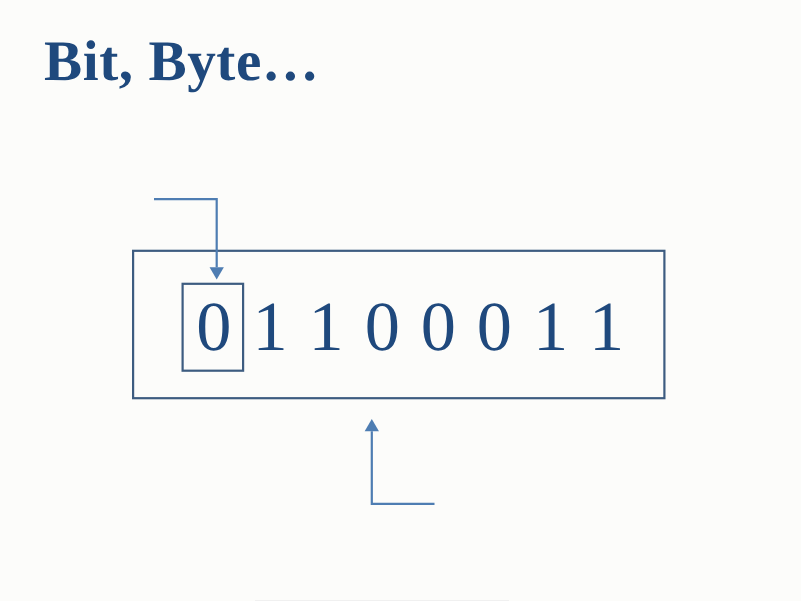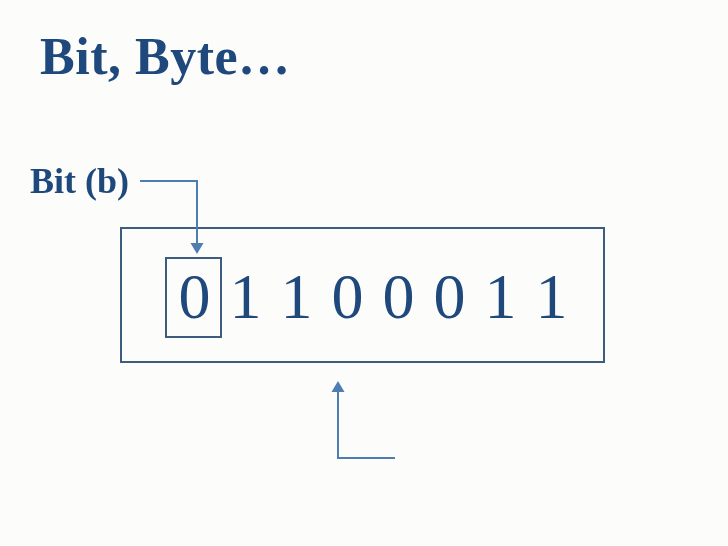--- a/index.html
+++ b/index.html
@@ -99,21 +99,20 @@
     stroke: none;
   }
 </style>
 </head>
 <body>
 
 <div class="slide">
 
   <h1 class="title">Bit, Byte…</h1>
 
-  <div class="bit-label">Bit (b)</div>
 
   <div class="byte-box"></div>
 
   <div class="bit-box"></div>
 
   <div class="bits-row">
       <span class="bit">0</span>
       <span class="bit">1</span>
       <span class="bit">1</span>
       <span class="bit">0</span>

